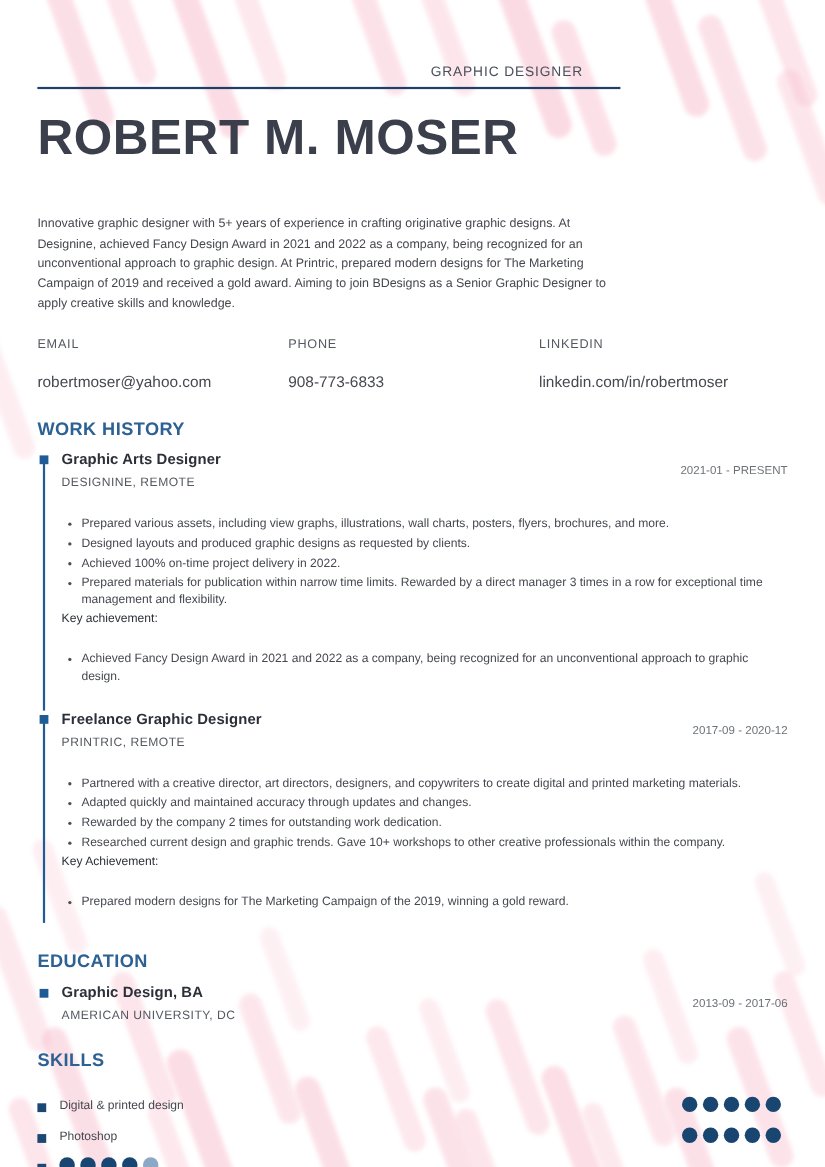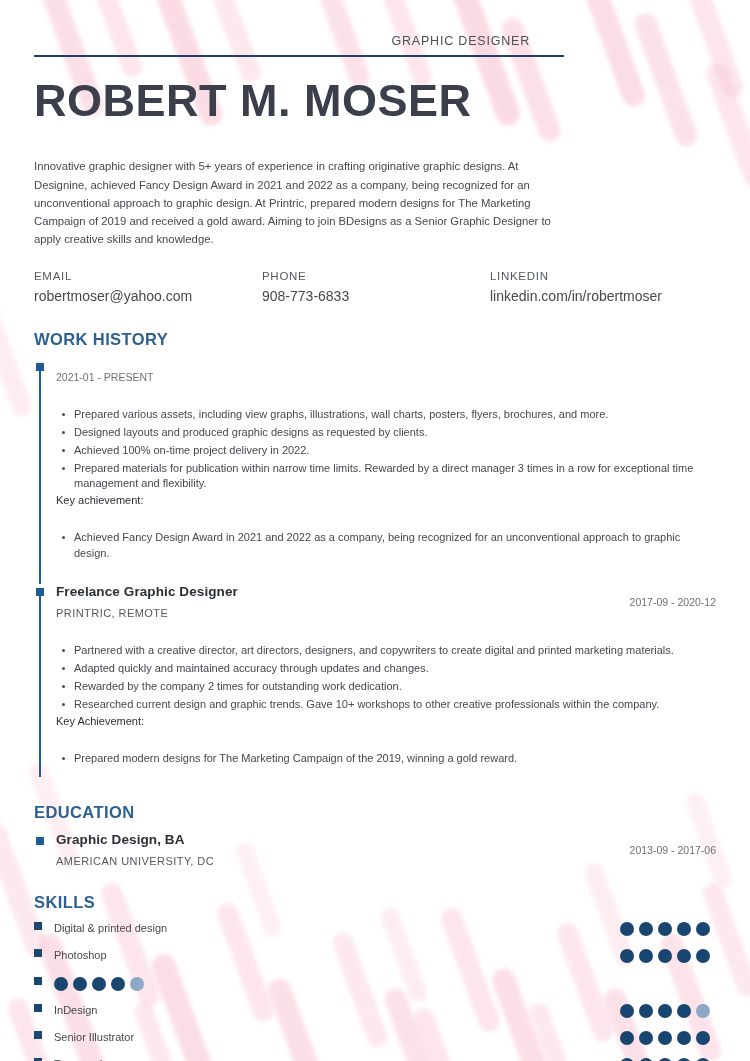--- a/index.html
+++ b/index.html
@@ -33,21 +33,21 @@
   
   #page {
     position: relative;
     z-index: 2;
     width: 750px;
     height: 1061px;
     padding: 0 34px;
   }
 
   
-  #header { padding-top: 34px; }
+  #header { padding-top: 34px; margin-top: 24px; }
   #job-title-line {
     text-align: right;
     font-size: 12.5px;
     letter-spacing: .8px;
     color: #4a4f5a;
     padding-right: 186px;
     padding-bottom: 7px;
   }
   #header-rule {
     height: 2px;
@@ -58,39 +58,39 @@
     font-size: 45px;
     font-weight: bold;
     color: #3a3f4b;
     letter-spacing: .5px;
     margin-top: 20px;
     line-height: 1.05;
   }
 
   
   #summary {
-    margin-top: 33px;
+    margin-top: 46px;
     font-size: 11.3px;
     line-height: 1.62;
     color: #45484f;
     width: 540px;
   }
 
   
   #contact {
     display: flex;
     margin-top: 21px;
   }
   .contact-block { width: 228px; }
   .contact-block:last-child { width: auto; }
   .contact-label {
     font-size: 11.5px;
     color: #55595f;
     letter-spacing: .7px;
-    margin-bottom: 6px;
+    margin-bottom: 20px;
   }
   .contact-value {
     font-size: 14px;
     color: #45484f;
   }
 
   
   .section-heading {
     font-size: 16.5px;
     color: #2d6193;
@@ -187,21 +187,21 @@
     top: 5px;
     width: 8px;
     height: 8px;
     background: #1f5c96;
   }
 
   
   #skills-list { margin-top: 4px; }
   .skill-row {
     display: flex;
-    align-items: flex-start;
+    align-items: flex-end;
     height: 27.3px;
   }
   .skill-sq {
     width: 8px;
     height: 8px;
     background: #1b4872;
     margin-right: 12px;
     flex: 0 0 auto;
   }
   .skill-name {
@@ -289,20 +289,24 @@
         <div class="contact-value">linkedin.com/in/robertmoser</div>
       </div>
     </div>
 
   <h2 class="section-heading">WORK HISTORY</h2>
   <div id="work-history-list">
       <div class="entry" style="padding-bottom: 20px;">
         <div class="entry-rail"></div>
         <div class="entry-sq"></div>
         <div class="entry-head">
+          <div class="entry-titles">
+            <div class="entry-title">Graphic Arts Designer</div>
+            <div class="entry-org">DESIGNINE, REMOTE</div>
+          </div>
           <div class="entry-dates">2021-01  - PRESENT</div>
         </div>
         <ul class="bullets">
           <li>Prepared various assets, including view graphs, illustrations, wall charts, posters, flyers, brochures, and more.</li>
           <li>Designed layouts and produced graphic designs as requested by clients.</li>
           <li>Achieved 100% on-time project delivery in 2022.</li>
           <li>Prepared materials for publication within narrow time limits. Rewarded by a direct manager 3 times in a row for exceptional time management and flexibility.</li>
         </ul>
         <div class="key-label">Key achievement:</div>
         <ul class="bullets">

